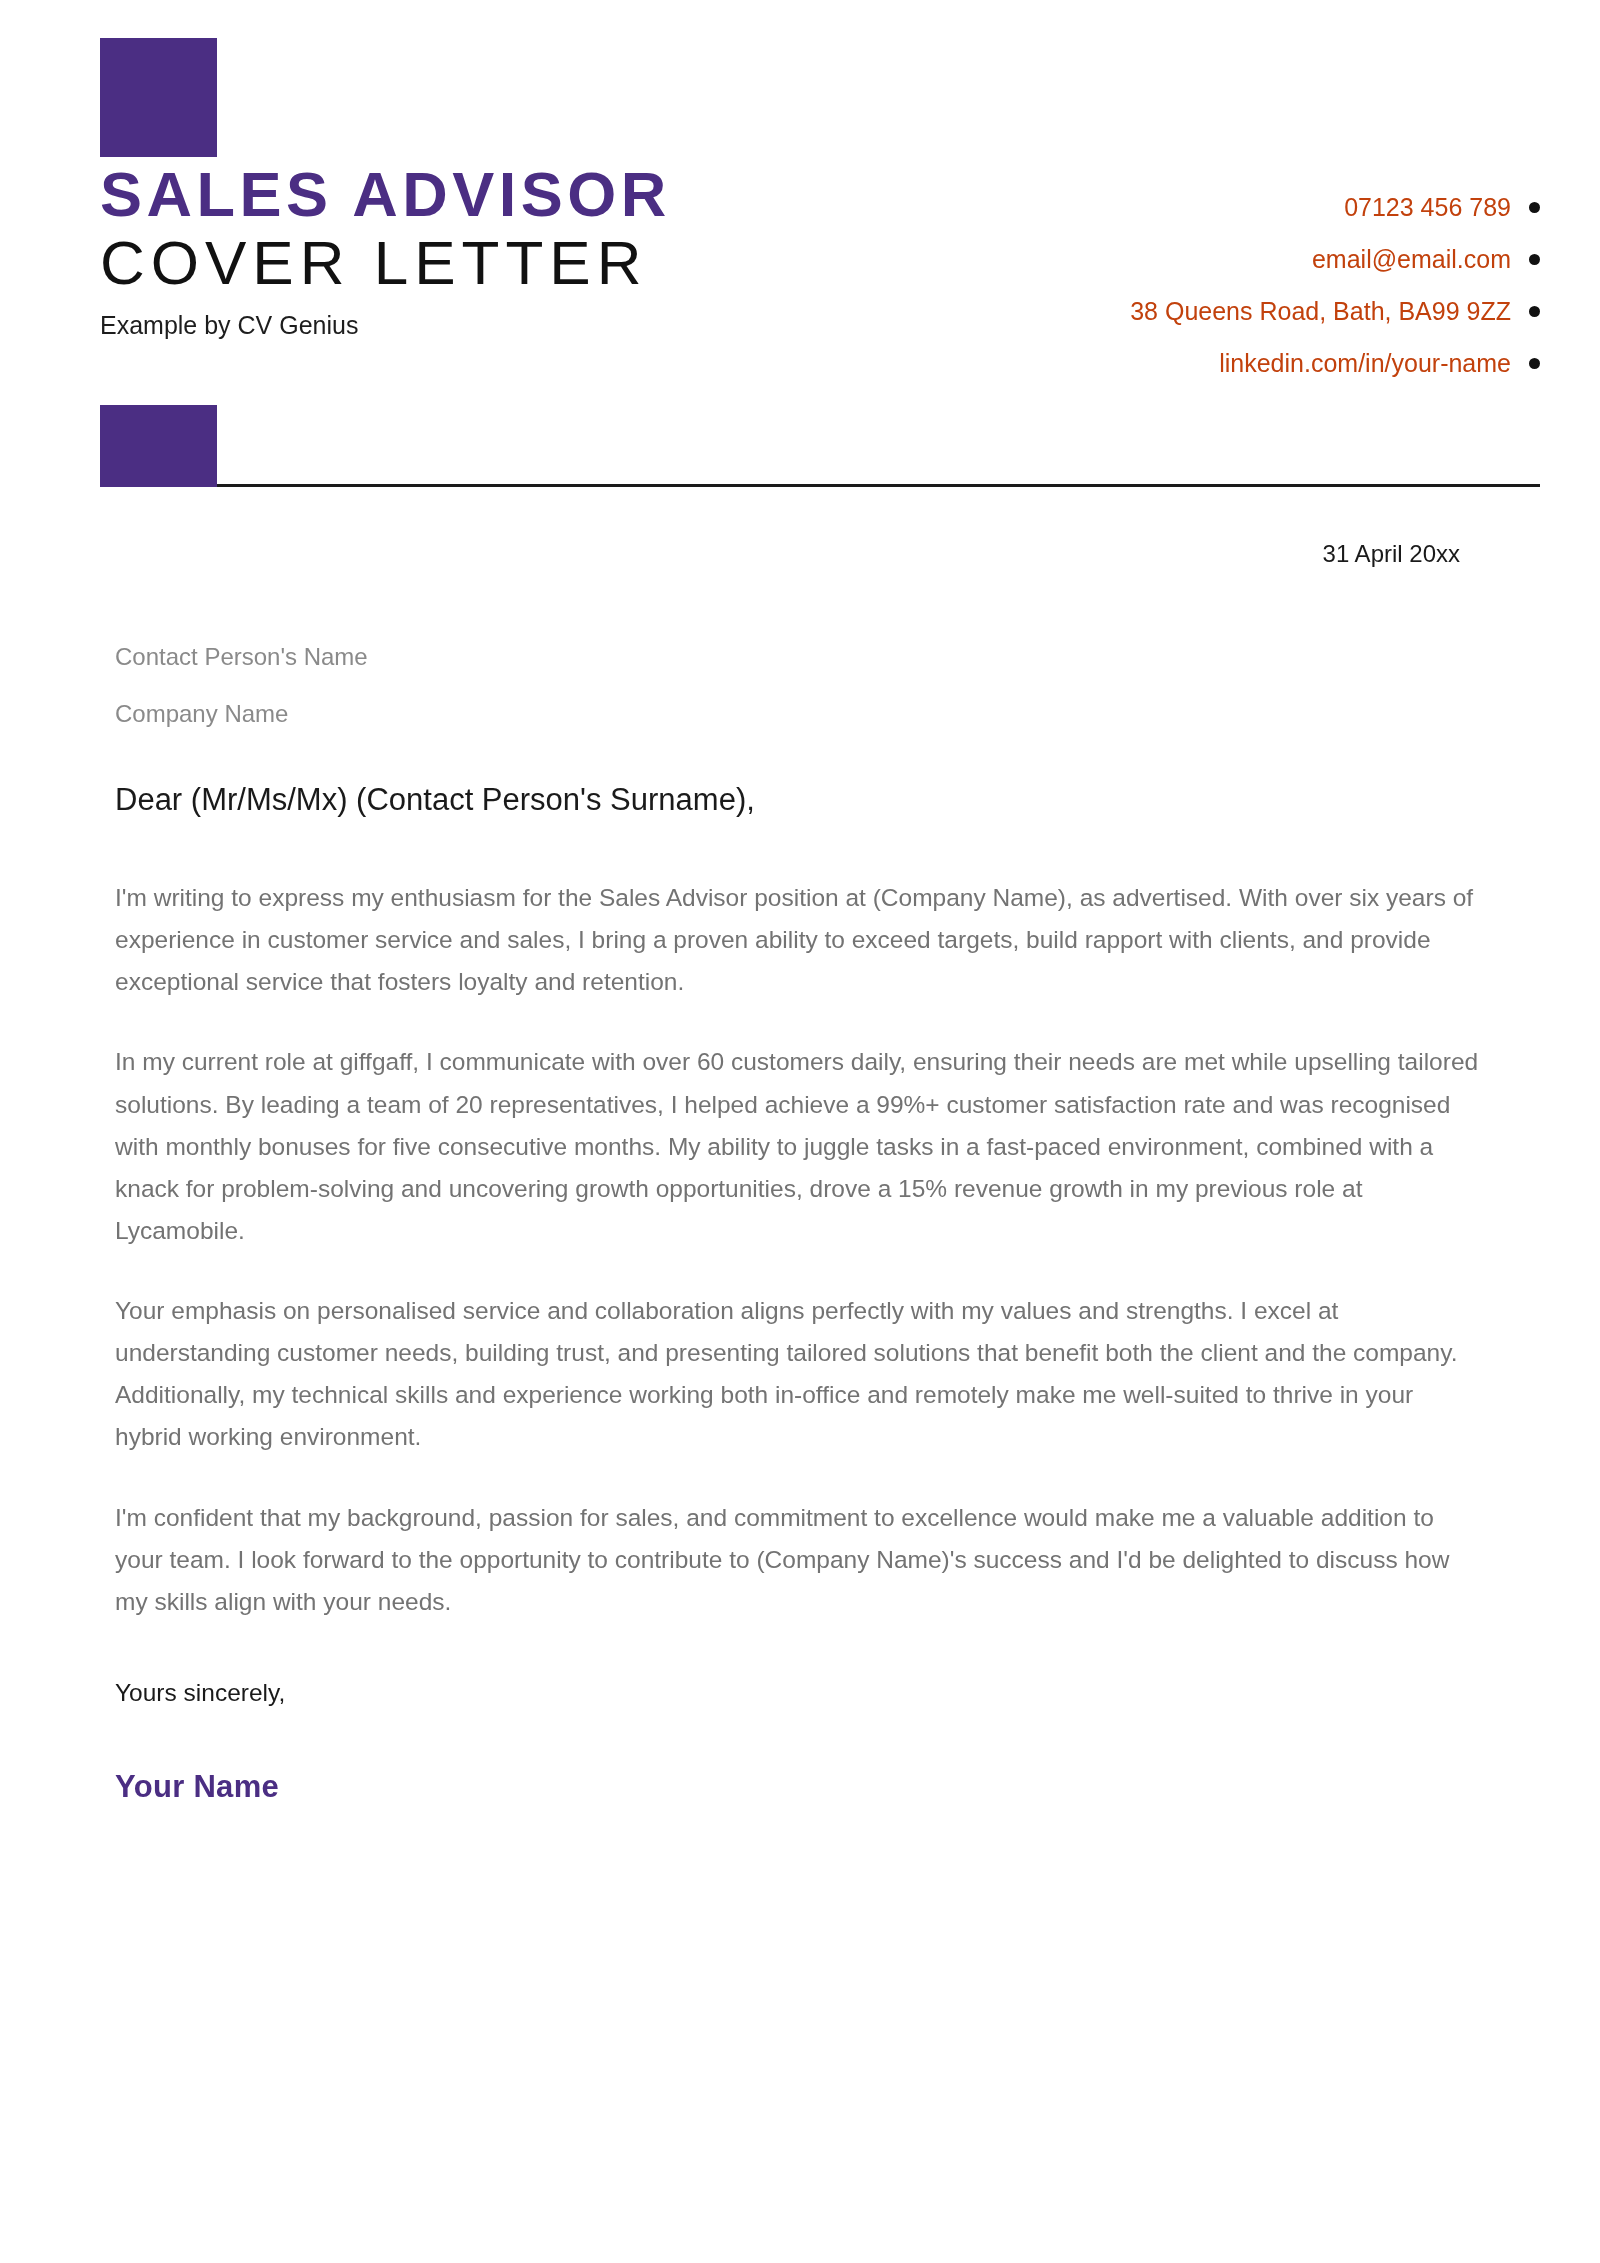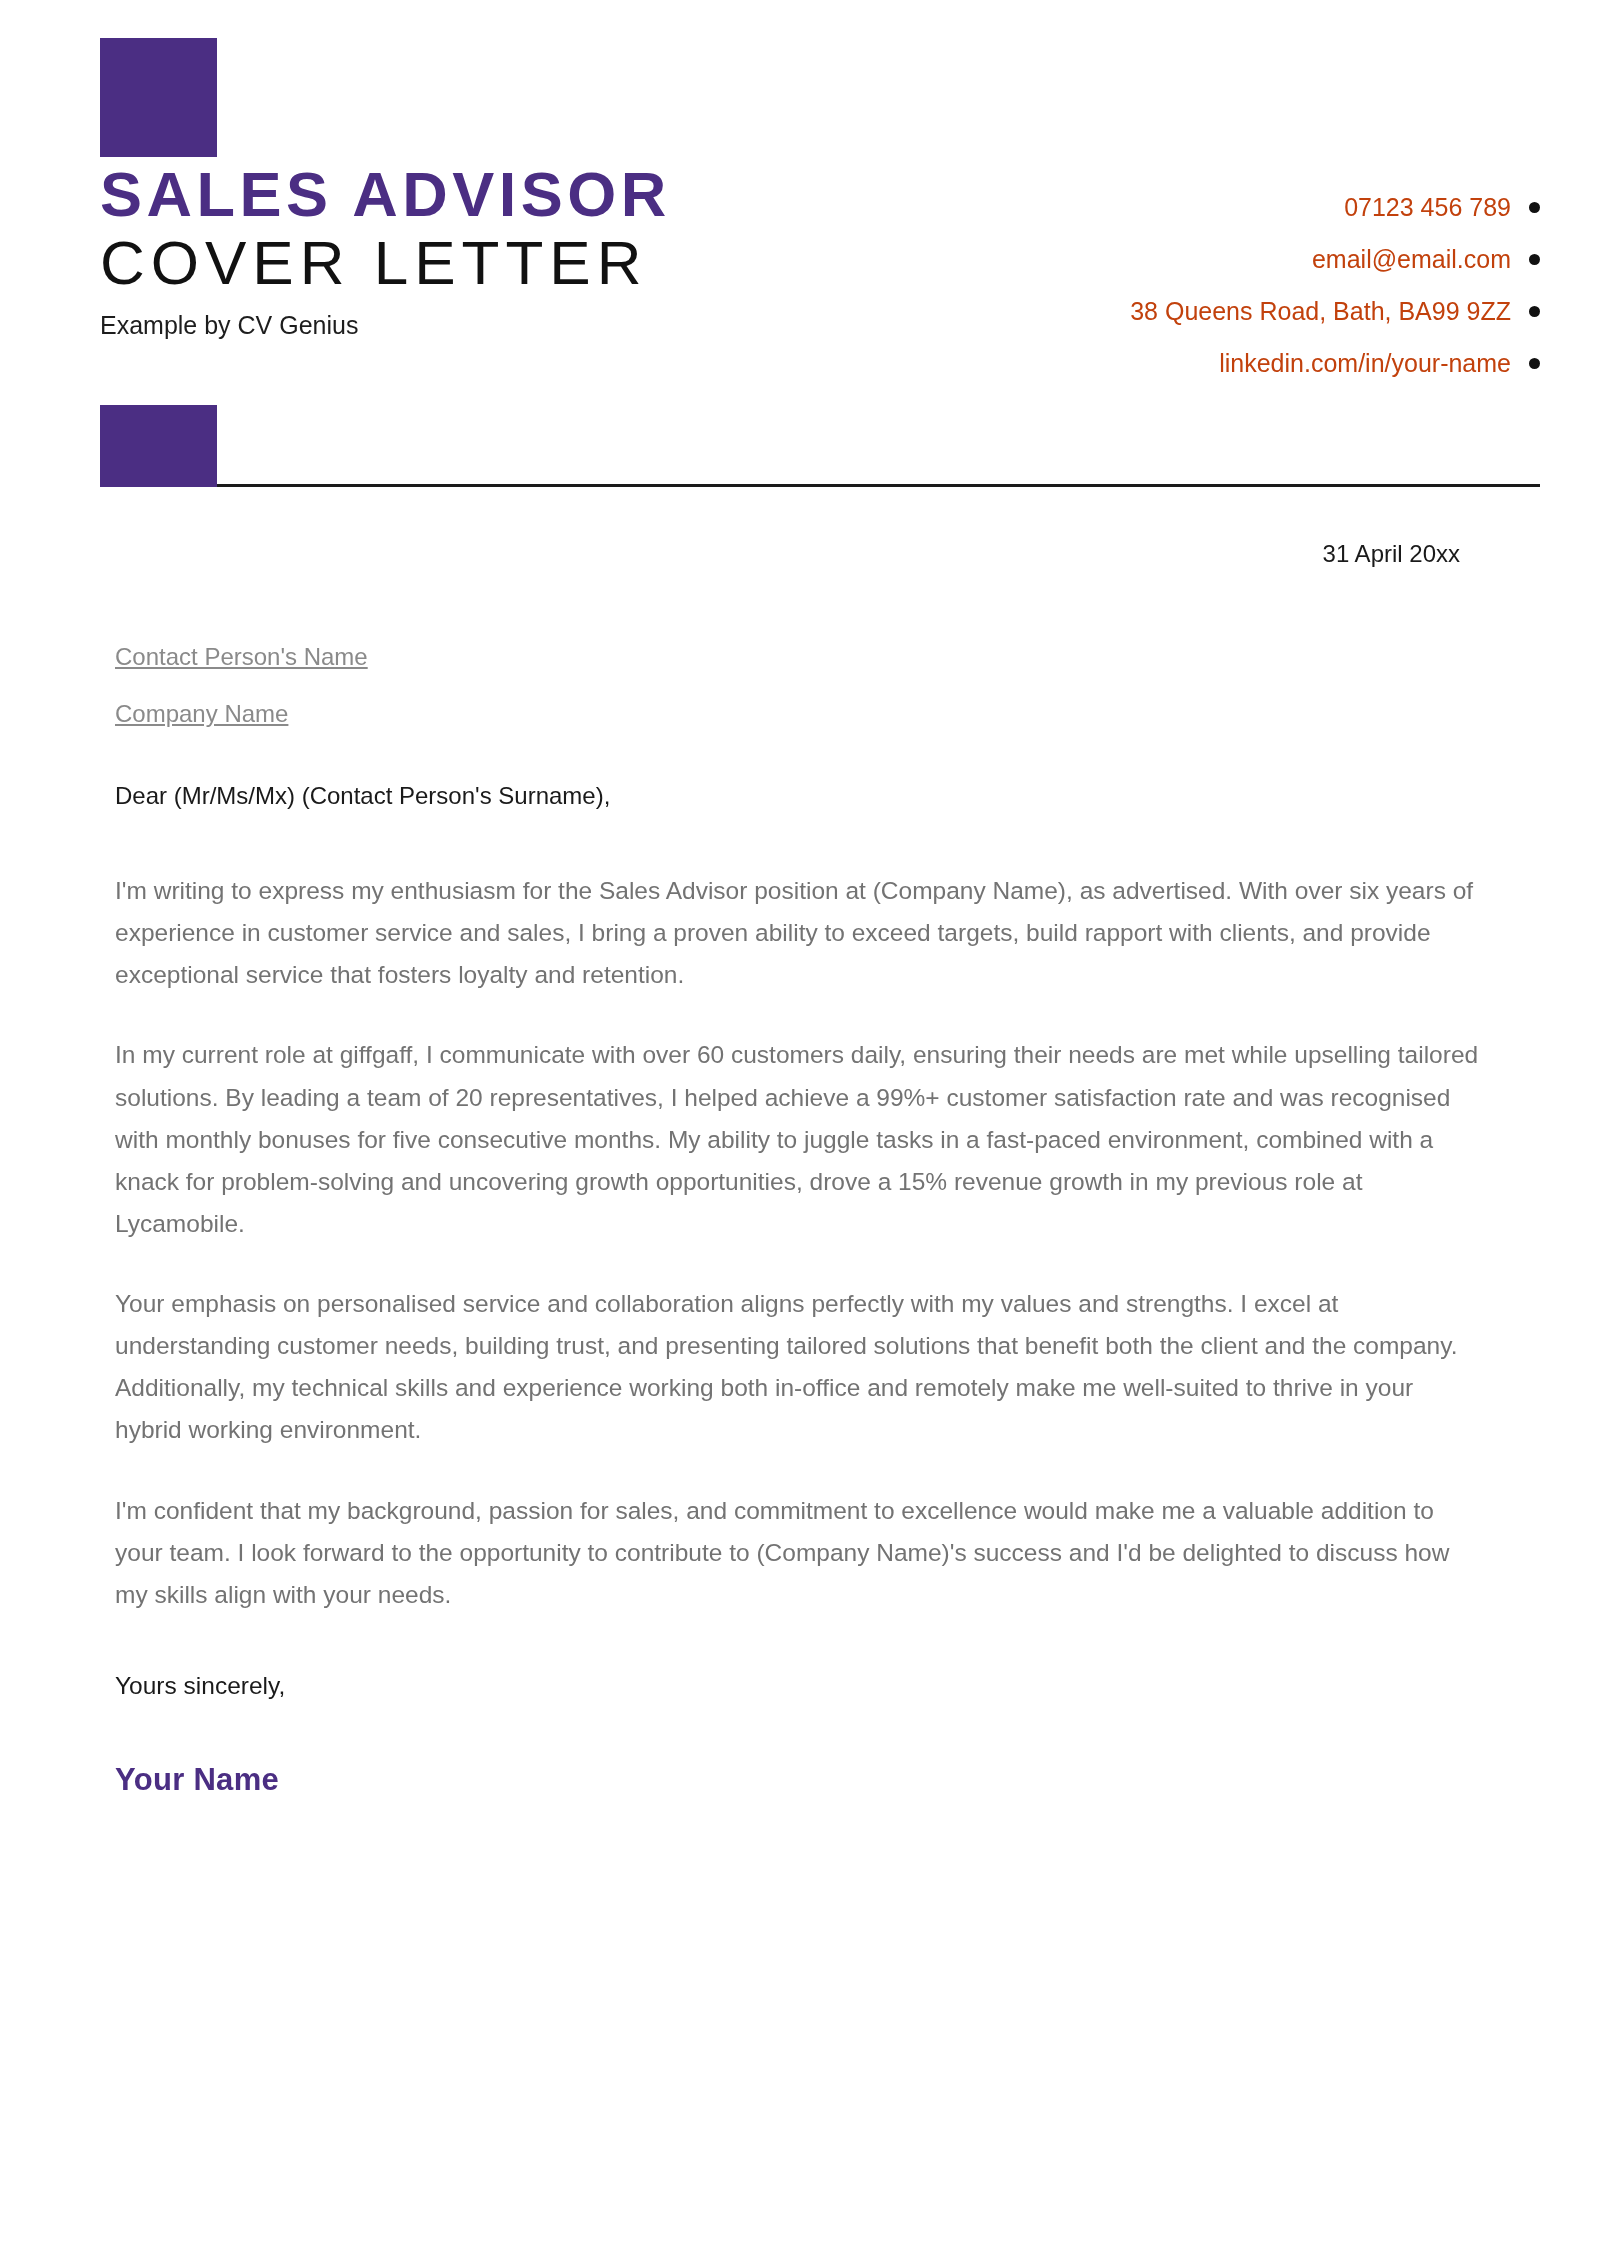--- a/index.html
+++ b/index.html
@@ -128,25 +128,24 @@
     margin-bottom: 77px;
   }
   .recipient {
     margin-bottom: 58px;
   }
   .recipient-line {
     font-size: 24px;
     color: #8a8a8a;
     line-height: 1.0;
     margin-bottom: 33px;
-    text-decoration: underline;
   }
   .recipient-line:last-child { margin-bottom: 0; }
   .salutation {
-    font-size: 24px;
+    font-size: 31px;
     color: #1a1a1a;
     line-height: 1.0;
     margin-bottom: 62px;
   }
   .para {
     font-size: 24.5px;
     color: #737373;
     line-height: 1.72;
     margin: 0 0 38px 0;
     text-align: left;

